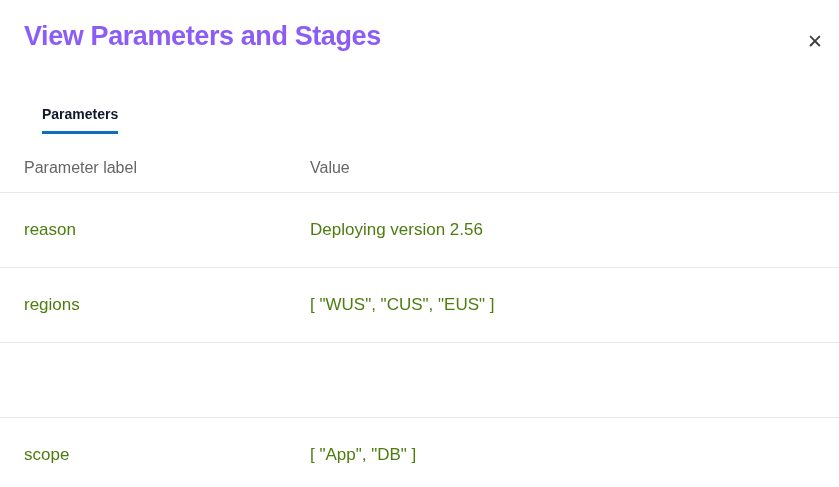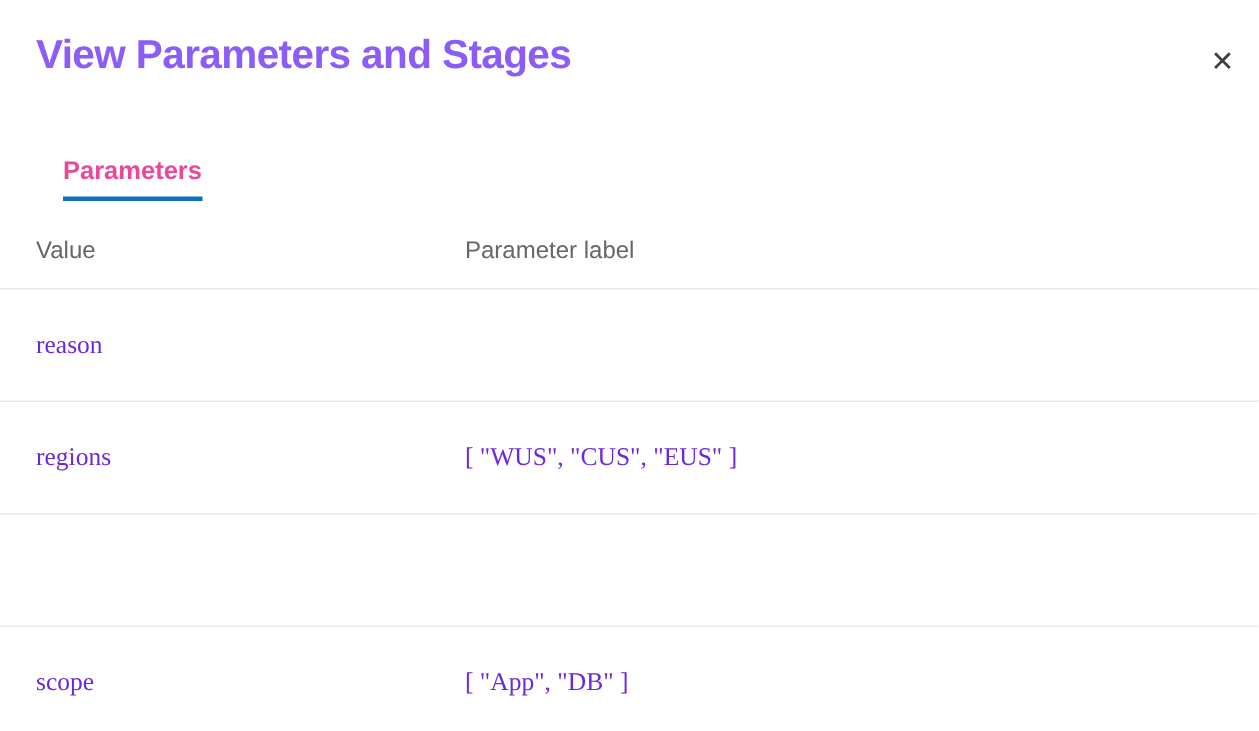--- a/index.html
+++ b/index.html
@@ -52,23 +52,23 @@
     color: #3d3d3d;
   }
   
   .tab-bar {
     display: flex;
     gap: 26px;
     margin-top: 52px;
     padding-left: 18px;
   }
   .tab {
-    font-size: 17px;
+    font-size: 14px;
     line-height: 20px;
-    color: #ec4899;
+    color: #0f172a;
     padding-bottom: 7px;
     border-bottom: 3px solid transparent;
     cursor: pointer;
     background: transparent;
     text-align: center;
   }
   .tab.active {
     font-weight: 700;
     border-bottom-color: #106ebe;
   }
@@ -82,23 +82,23 @@
   .table-header {
     margin-top: 10px;
     height: 48px;
     border-bottom: 1px solid #e8e8e8;
     font-size: 16px;
     color: #666666;
   }
   .table-row {
     height: 74px;
     border-bottom: 1px solid #e8e8e8;
-    font-family: Liberation Serif, serif;
+    font-family: Liberation Sans, sans-serif;
     font-size: 17px;
-    color: #6d28d9;
+    color: #4d7c0f;
   }
   .cell {
     white-space: nowrap;
     overflow: hidden;
   }
 </style>
 </head>
 <body>
 
 <div class="panel">
@@ -108,26 +108,27 @@
     <button class="close-button">
       <span class="x-glyph">✕</span>
     </button>
 
     <div class="tab-bar">
       <div class="tab active">Parameters</div>
     </div>
   </div>
 
   <div class="grid-row table-header">
+    <div class="cell">Parameter label</div>
     <div class="cell">Value</div>
-    <div class="cell">Parameter label</div>
   </div>
 
   <div class="grid-row table-row">
     <div class="cell">reason</div>
+    <div class="cell">Deploying version 2.56</div>
   </div>
 
   <div class="grid-row table-row">
     <div class="cell">regions</div>
     <div class="cell">[ "WUS", "CUS", "EUS" ]</div>
   </div>
 
   <div class="grid-row table-row">
   </div>
 

